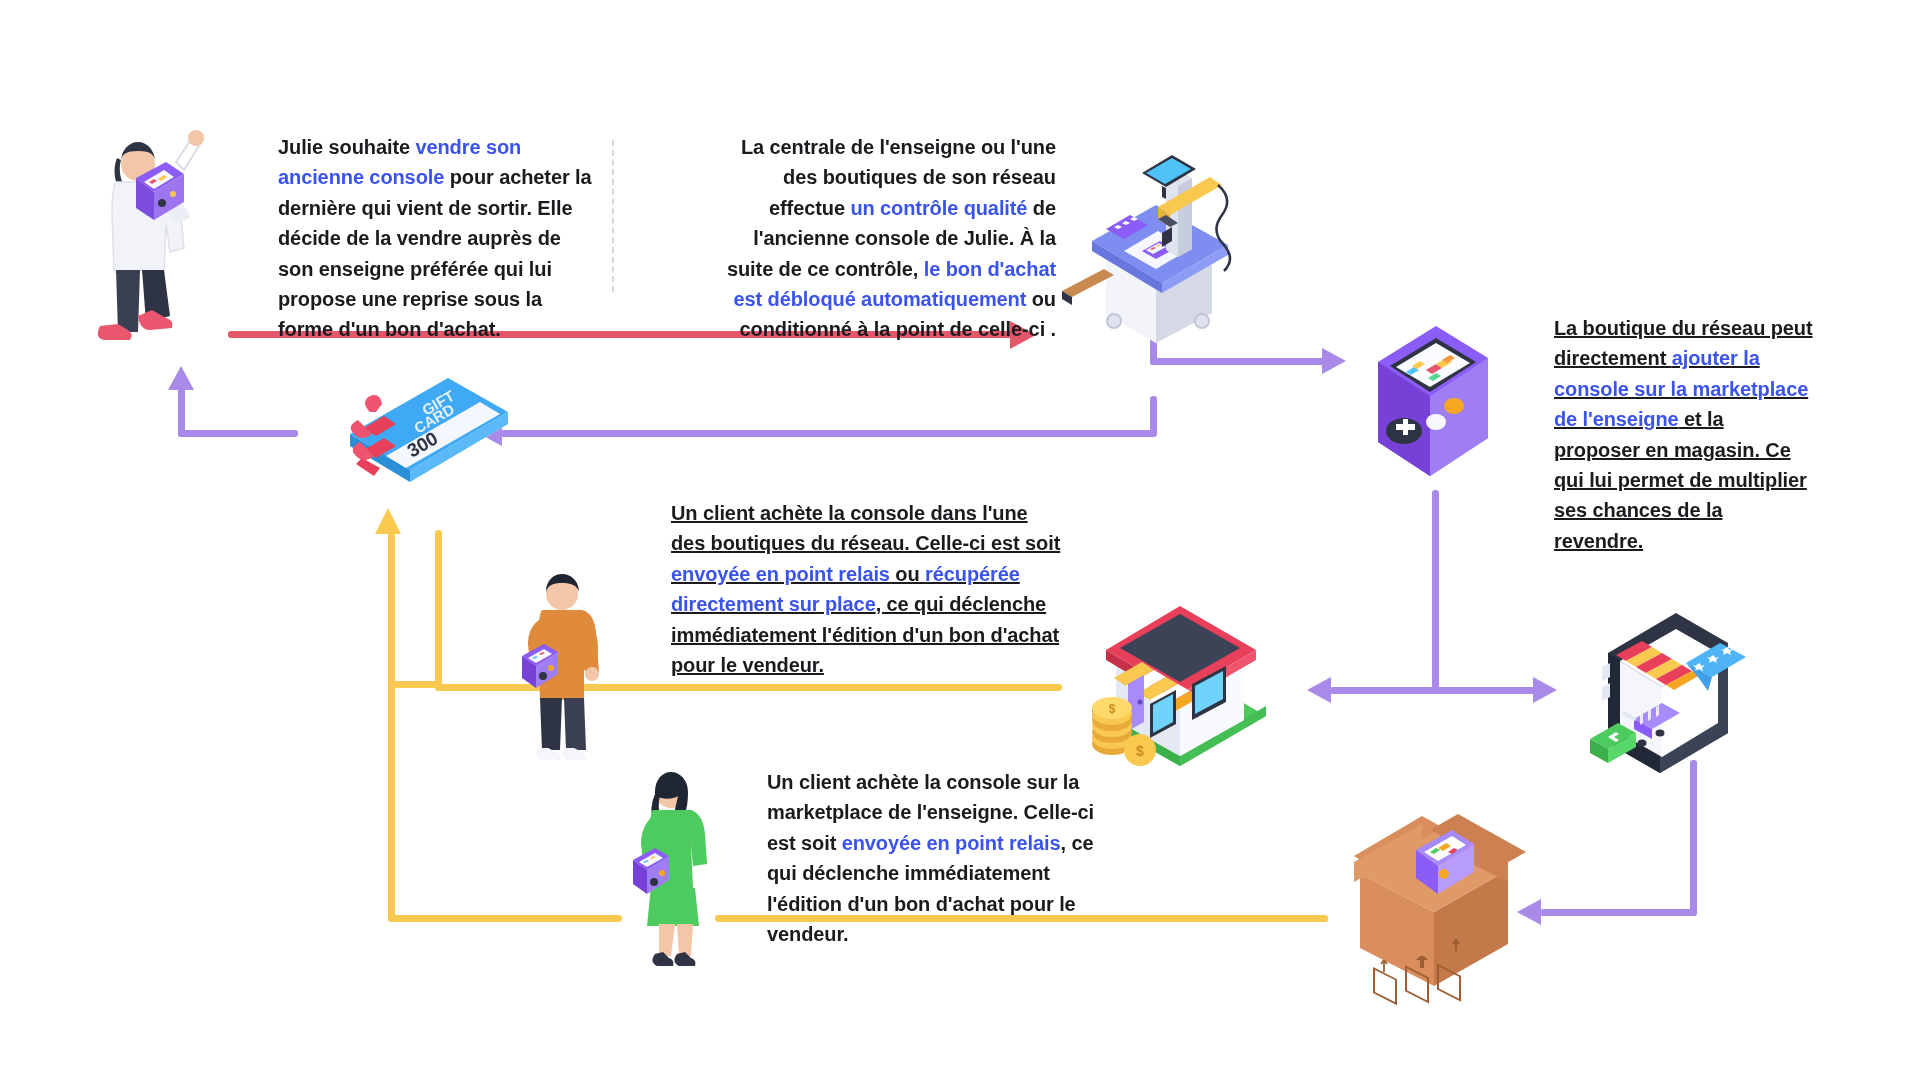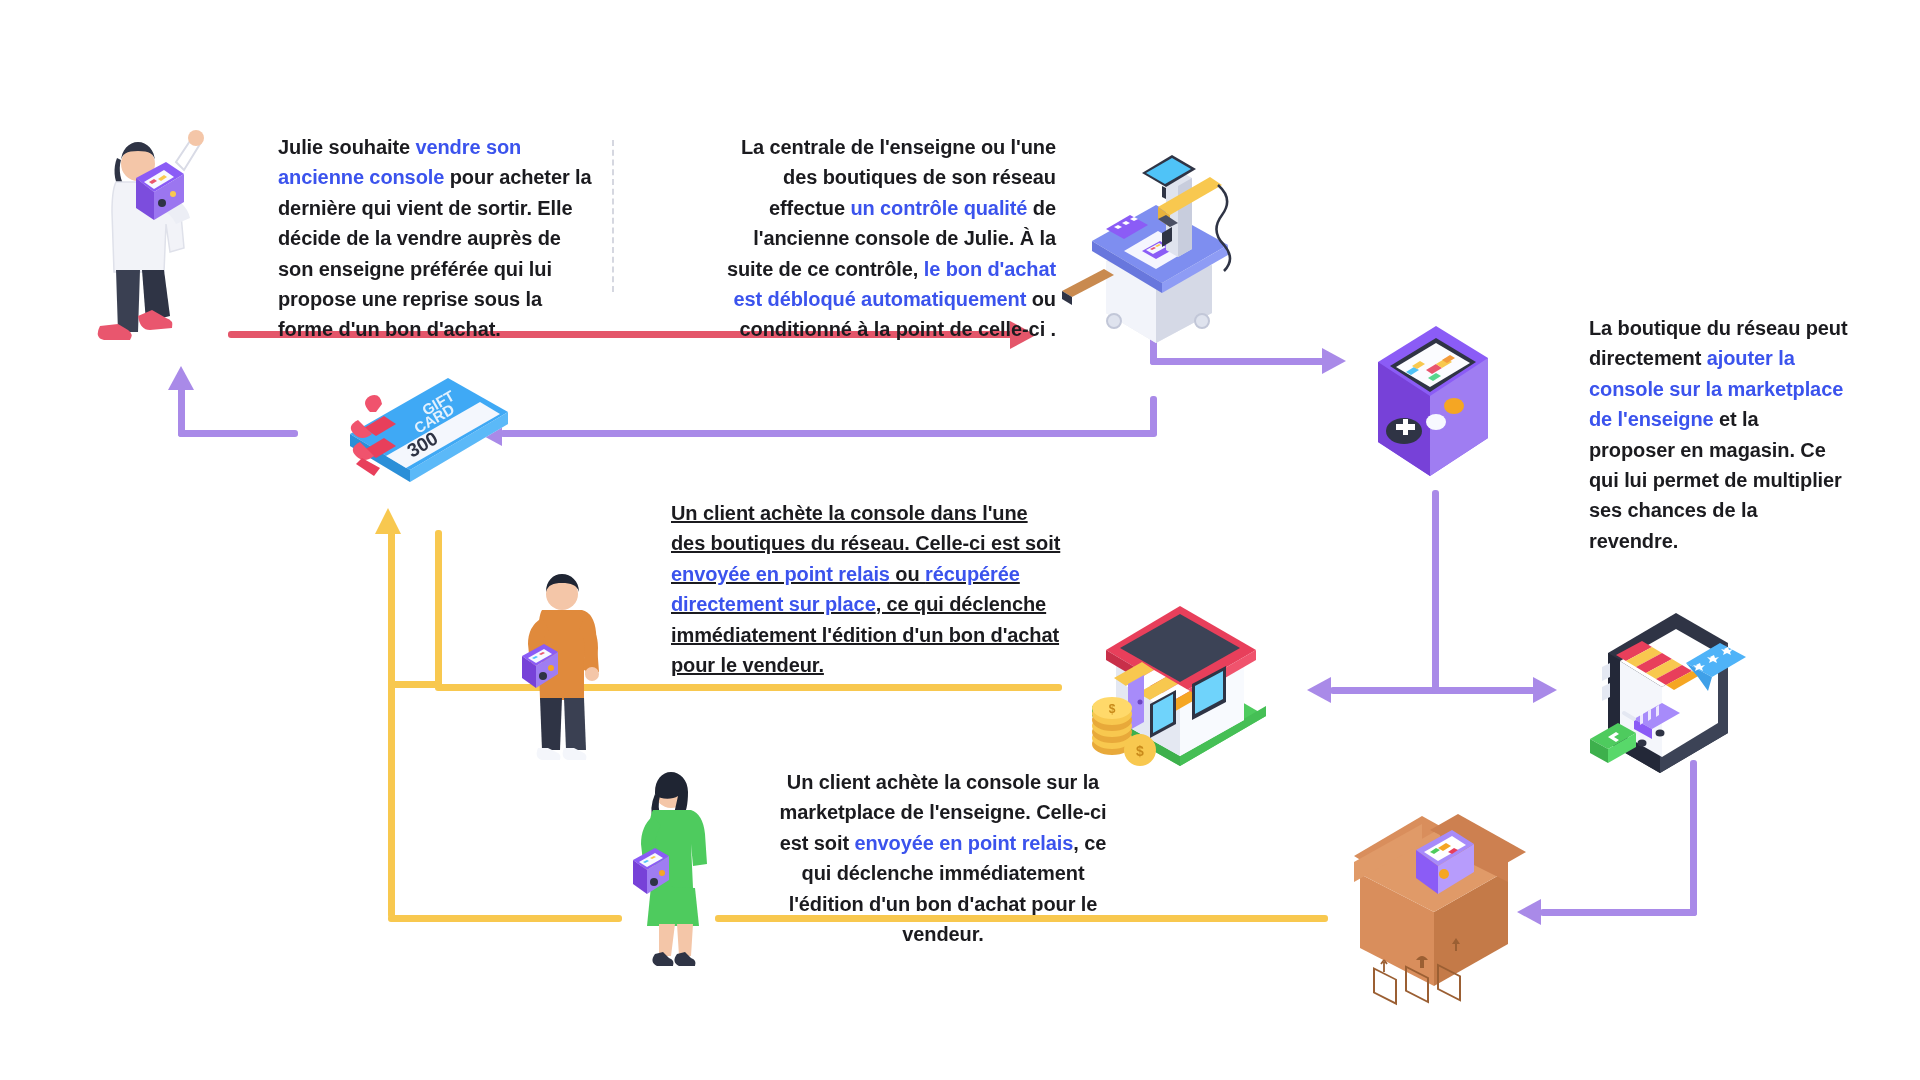--- a/index.html
+++ b/index.html
@@ -83,25 +83,25 @@
 
   <div class="ln h abs" style="left:715px;top:915px;width:613px;background:#f8c84f;"></div>
   <div class="ln h abs" style="left:388px;top:915px;width:234px;background:#f8c84f;"></div>
 
   <div class="divider" style="left:612px;top:140px;height:152px;"></div>
 
   <div class="tb ta-left" style="left:234px;top:132px;width:315px;"><span>Julie souhaite </span><em>vendre son ancienne console</em><span> pour acheter la dernière qui vient de sortir. Elle décide de la vendre auprès de son enseigne préférée qui lui propose une reprise sous la forme d'un bon d'achat.</span></div>
 
   <div class="tb ta-right" style="left:660px;top:132px;width:352px;"><span>La centrale de l'enseigne ou l'une des boutiques de son réseau effectue </span><em>un contrôle qualité</em><span> de l'ancienne console de Julie. À la suite de ce contrôle, </span><em>le bon d'achat est débloqué automatiquement</em><span> ou conditionné à la point de celle-ci .</span></div>
 
-  <div class="tb ta-left" style="left:1545px;top:313px;width:260px;"><span>La boutique du réseau peut directement </span><em>ajouter la console sur la marketplace de l'enseigne</em><span> et la proposer en magasin. Ce qui lui permet de multiplier ses chances de la revendre.</span></div>
+  <div class="tb ta-left" style="left:1510px;top:313px;width:260px;text-decoration:underline;"><span>La boutique du réseau peut directement </span><em>ajouter la console sur la marketplace de l'enseigne</em><span> et la proposer en magasin. Ce qui lui permet de multiplier ses chances de la revendre.</span></div>
 
   <div class="tb ta-left" style="left:627px;top:498px;width:392px;text-decoration:underline;"><span>Un client achète la console dans l'une des boutiques du réseau. Celle-ci est soit </span><em>envoyée en point relais</em><span> ou </span><em>récupérée directement sur place</em><span>, ce qui déclenche immédiatement l'édition d'un bon d'achat pour le vendeur.</span></div>
 
-  <div class="tb ta-left" style="left:723px;top:767px;width:352px;text-align:center;"><span>Un client achète la console sur la marketplace de l'enseigne. Celle-ci est soit </span><em>envoyée en point relais</em><span>, ce qui déclenche immédiatement l'édition d'un bon d'achat pour le vendeur.</span></div>
+  <div class="tb ta-left" style="left:723px;top:767px;width:352px;"><span>Un client achète la console sur la marketplace de l'enseigne. Celle-ci est soit </span><em>envoyée en point relais</em><span>, ce qui déclenche immédiatement l'édition d'un bon d'achat pour le vendeur.</span></div>
 
   <div class="illus" style="left:80px;top:120px;">
     <svg width="130" height="240" viewBox="0 0 130 240">
 
       <path d="M96 42 L112 18 L120 24 L104 50 Z" fill="#ffffff" stroke="#d9dbe6" stroke-width="2"></path>
       <circle cx="116" cy="18" r="8" fill="#f4c6a8"></circle>
 
       <circle cx="58" cy="44" r="17" fill="#f4c6a8"></circle>
       <path d="M41 42c0-12 8-20 17-20s17 8 17 20c0-8-6-11-17-11s-17 3-17 11z" fill="#2f3445"></path>
       <path d="M41 40c-3 10 0 22 4 26l-6 2c-5-8-6-20-2-30z" fill="#2f3445"></path>

